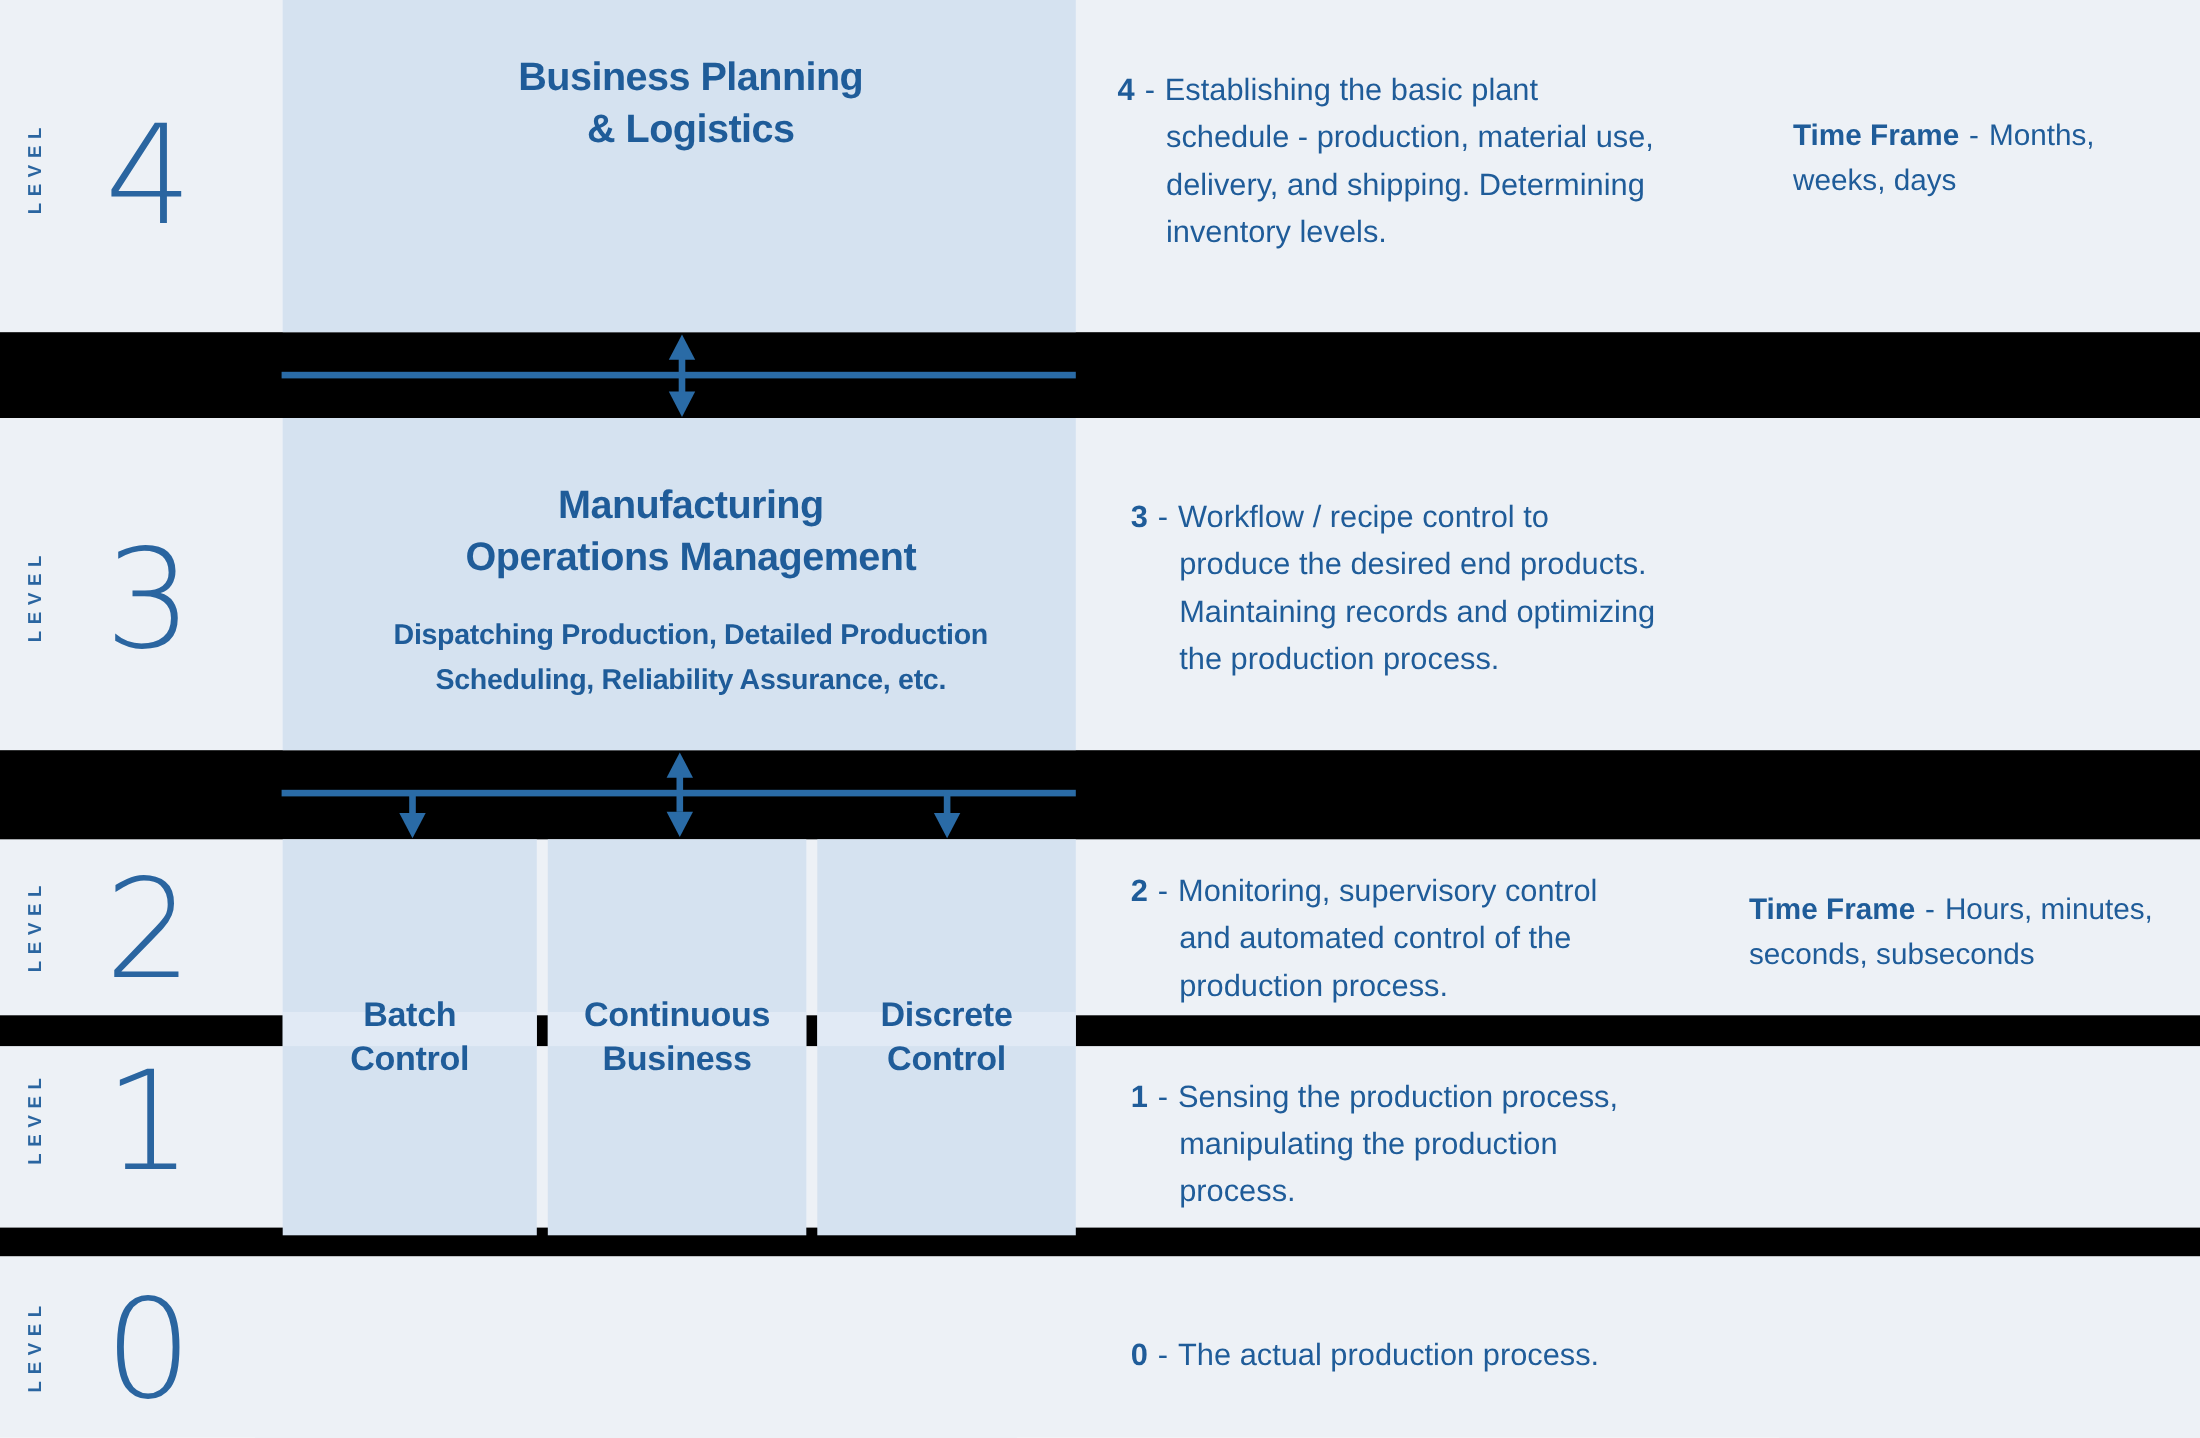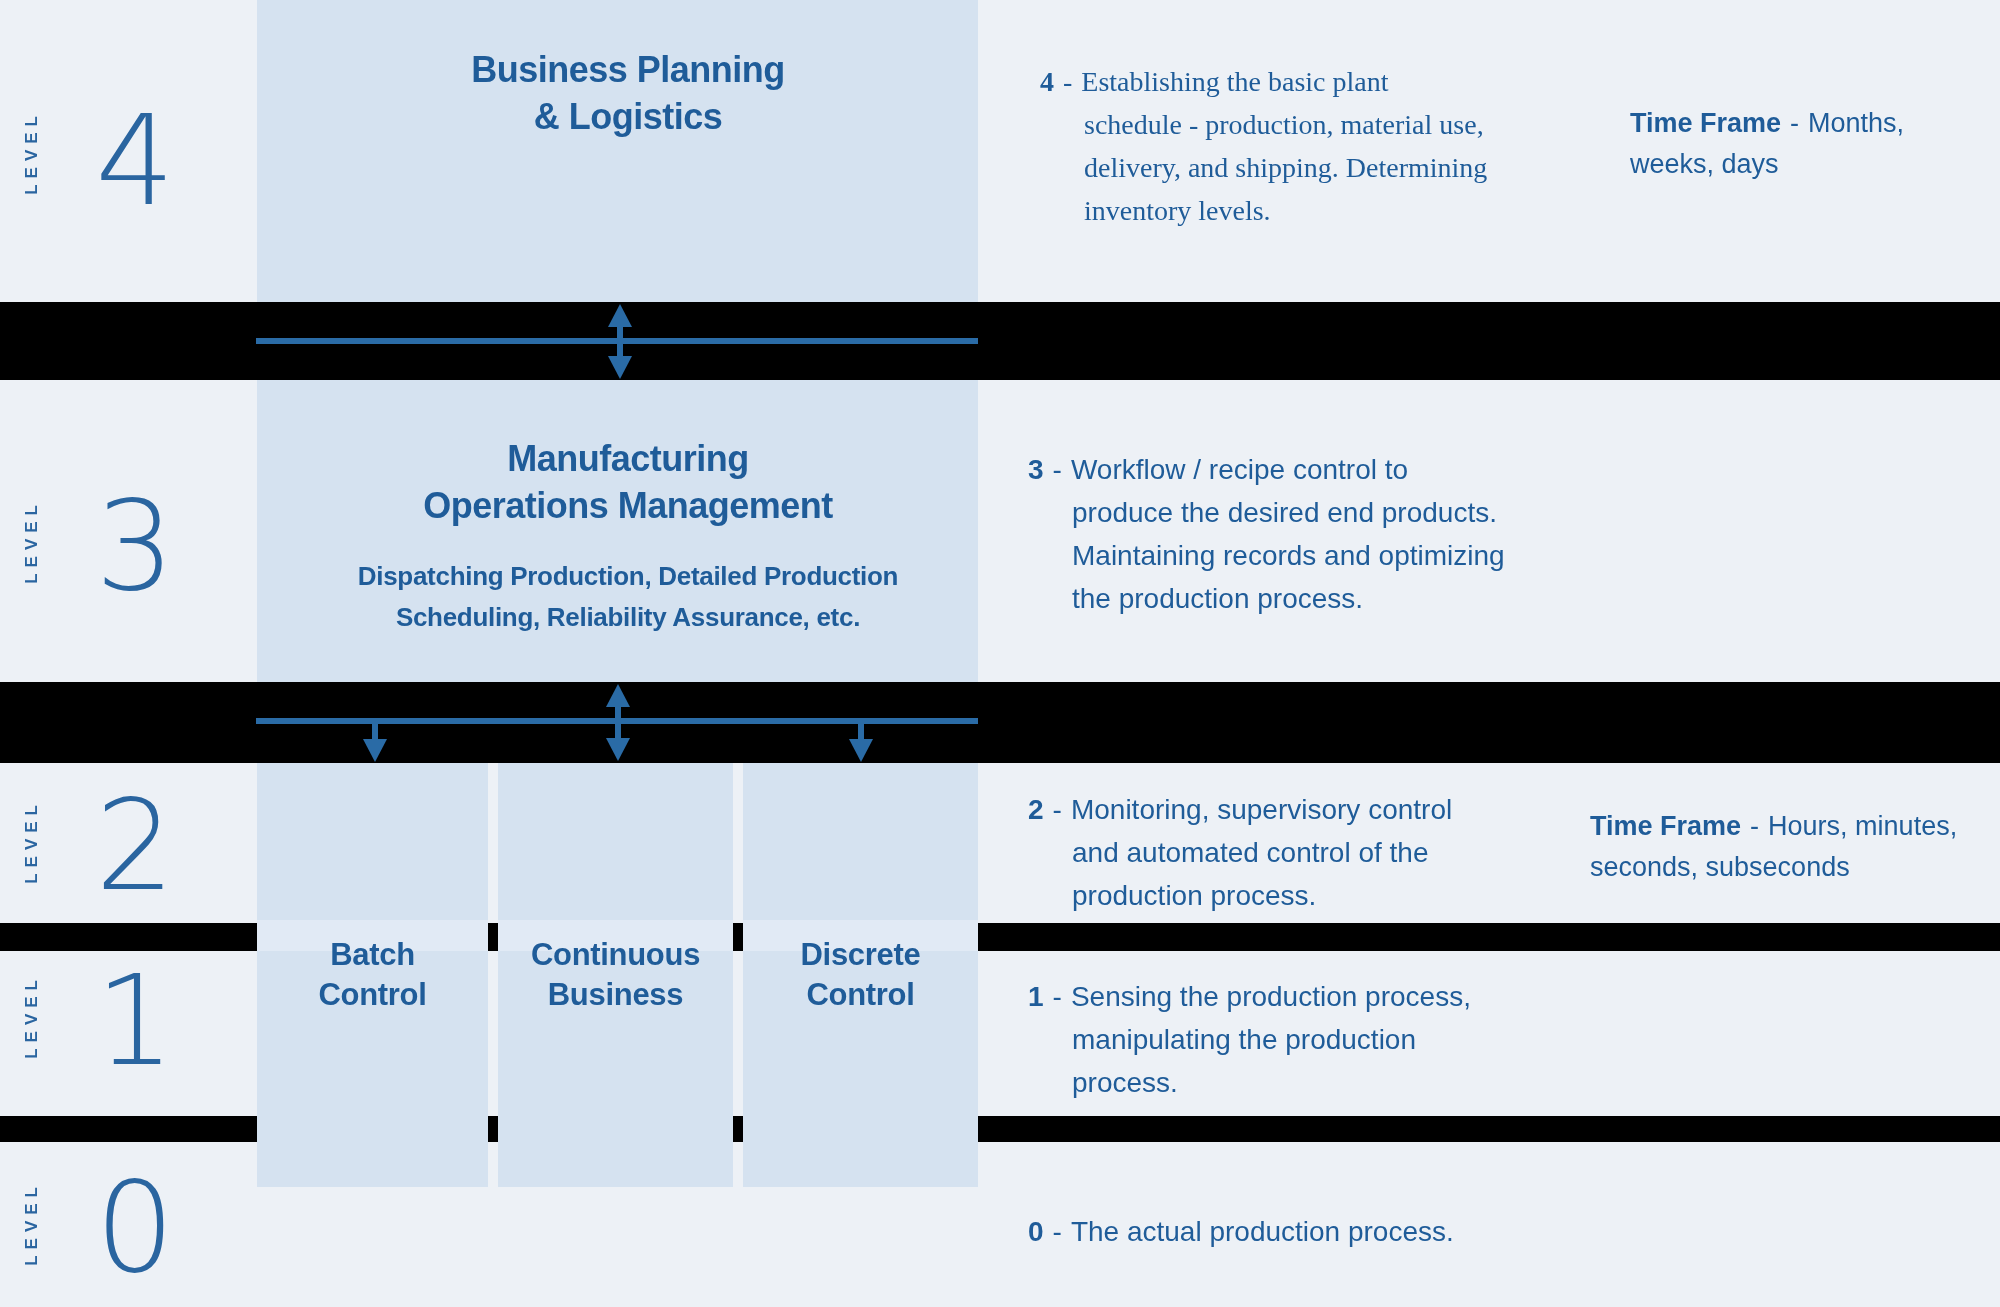--- a/index.html
+++ b/index.html
@@ -25,21 +25,21 @@
   }
   .box-title{
     font-weight:bold;font-size:36px;line-height:47px;text-align:center;
     white-space:pre-line;letter-spacing:-0.5px;color:var(--text);
   }
   .box-subtitle{
     font-weight:bold;font-size:26px;line-height:41px;text-align:center;
     white-space:pre-line;letter-spacing:-0.3px;color:var(--text);
   }
   .ctrlbox{
-    position:absolute;top:763px;height:424px;background:var(--box-fill);z-index:2;
+    position:absolute;top:763px;height:360px;background:var(--box-fill);z-index:2;
     display:flex;align-items:center;justify-content:center;
   }
   .ctrl-stripe{position:absolute;left:0;top:157px;width:100%;height:31px;background:var(--box-stripe);z-index:1;}
   .ctrl-label{
     position:relative;z-index:2;font-weight:bold;font-size:31px;line-height:40px;
     text-align:center;white-space:pre-line;letter-spacing:-0.3px;color:var(--text);
   }
   .level-label{
     position:absolute;left:22px;writing-mode:vertical-rl;transform:rotate(180deg);
     font-weight:bold;font-size:17px;letter-spacing:6px;color:var(--number);z-index:2;
@@ -127,21 +127,21 @@
   <div class="arr-up" style="left:606px;top:684px;"></div>
   <div class="arr-shaft" style="left:615px;top:705px;height:33px;"></div>
   <div class="arr-down" style="left:606px;top:738px;"></div>
 
   <div class="arr-shaft" style="left:372px;top:720px;height:20px;"></div>
   <div class="arr-down" style="left:363px;top:739px;"></div>
 
   <div class="arr-shaft" style="left:858px;top:720px;height:20px;"></div>
   <div class="arr-down" style="left:849px;top:739px;"></div>
 
-  <div class="desc" style="left:1040px;top:60px;width:640px;font-family:Liberation Serif, serif;"><span class="desc-num">4</span><span class="sep">-</span><span>Establishing the basic plant
+  <div class="desc" style="left:1016px;top:60px;width:640px;"><span class="desc-num">4</span><span class="sep">-</span><span>Establishing the basic plant
 schedule - production, material use,
 delivery, and shipping. Determining
 inventory levels.</span></div>
 
   <div class="desc" style="left:1028px;top:448px;width:640px;"><span class="desc-num">3</span><span class="sep">-</span><span>Workflow / recipe control to
 produce the desired end products.
 Maintaining records and optimizing
 the production process.</span></div>
 
   <div class="desc" style="left:1028px;top:788px;width:620px;"><span class="desc-num">2</span><span class="sep">-</span><span>Monitoring, supervisory control

